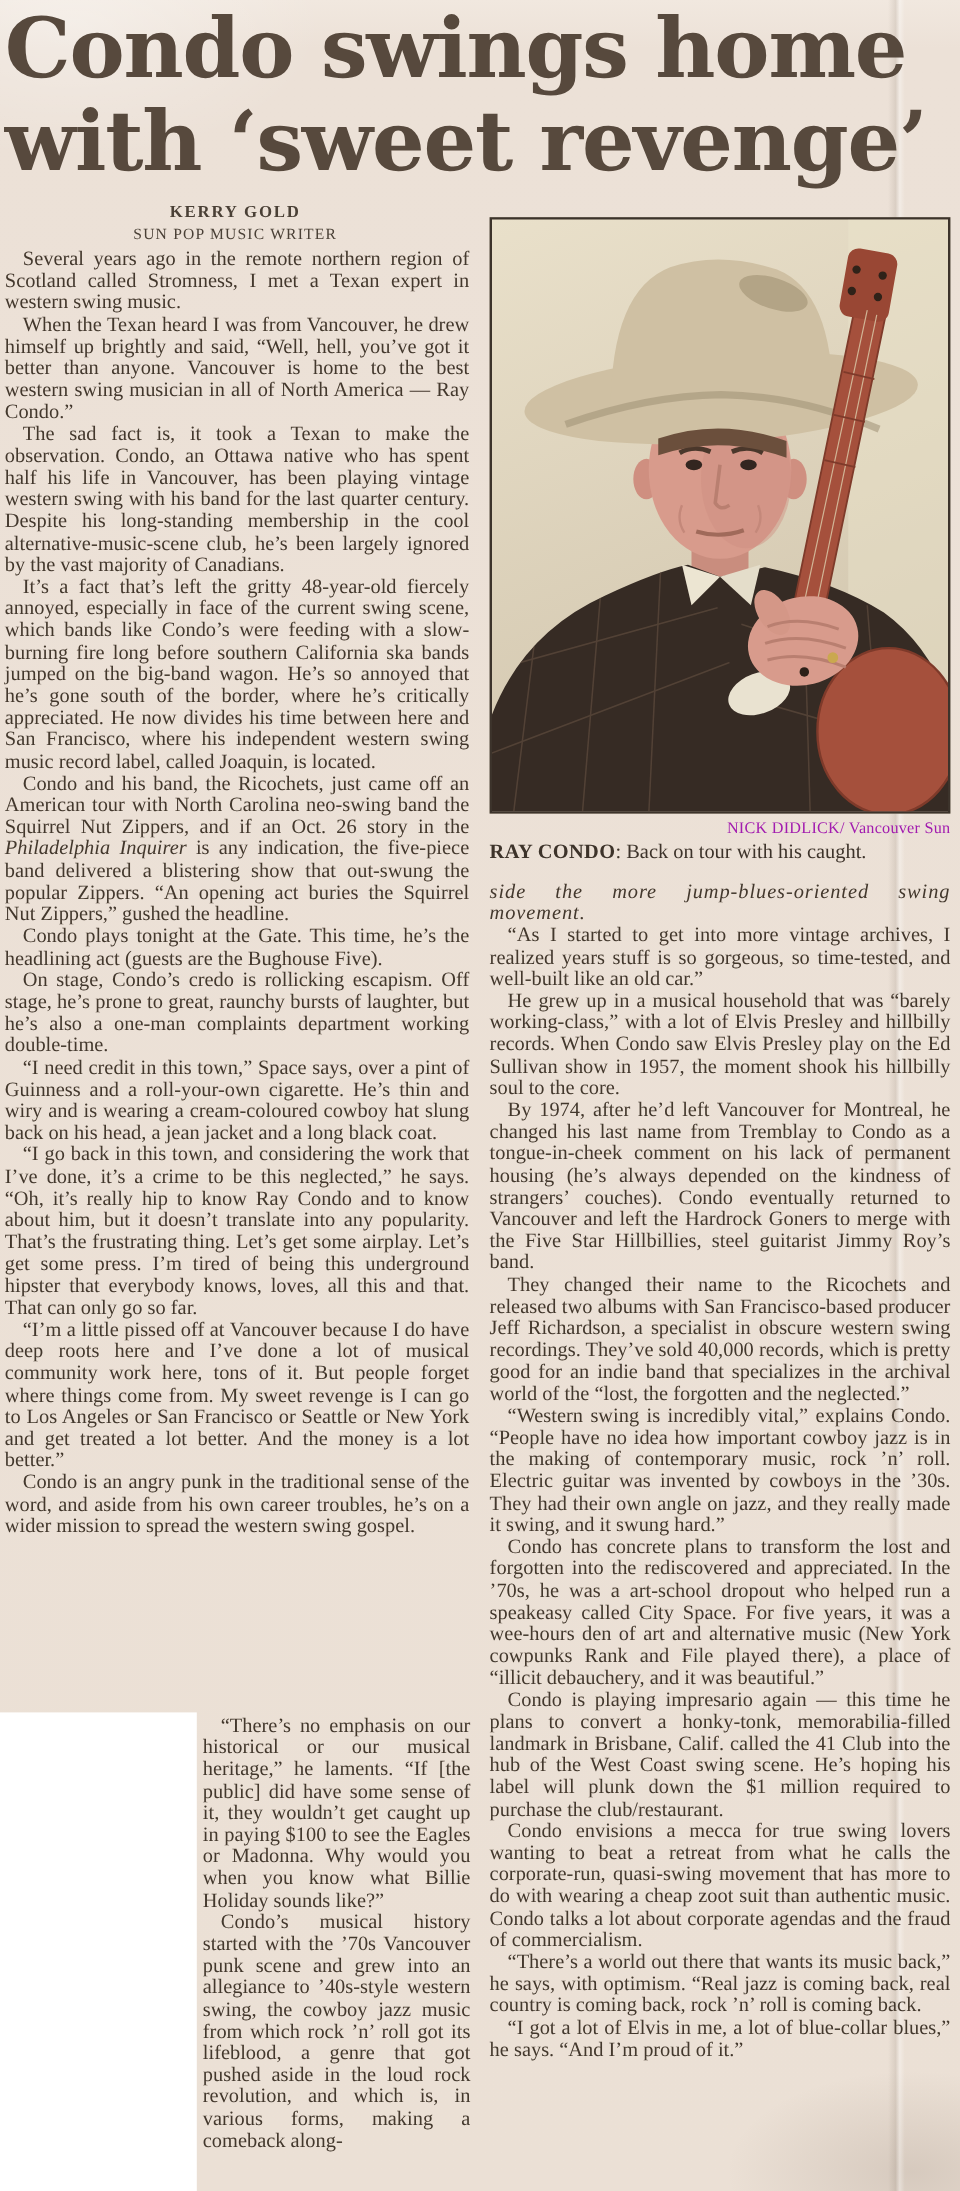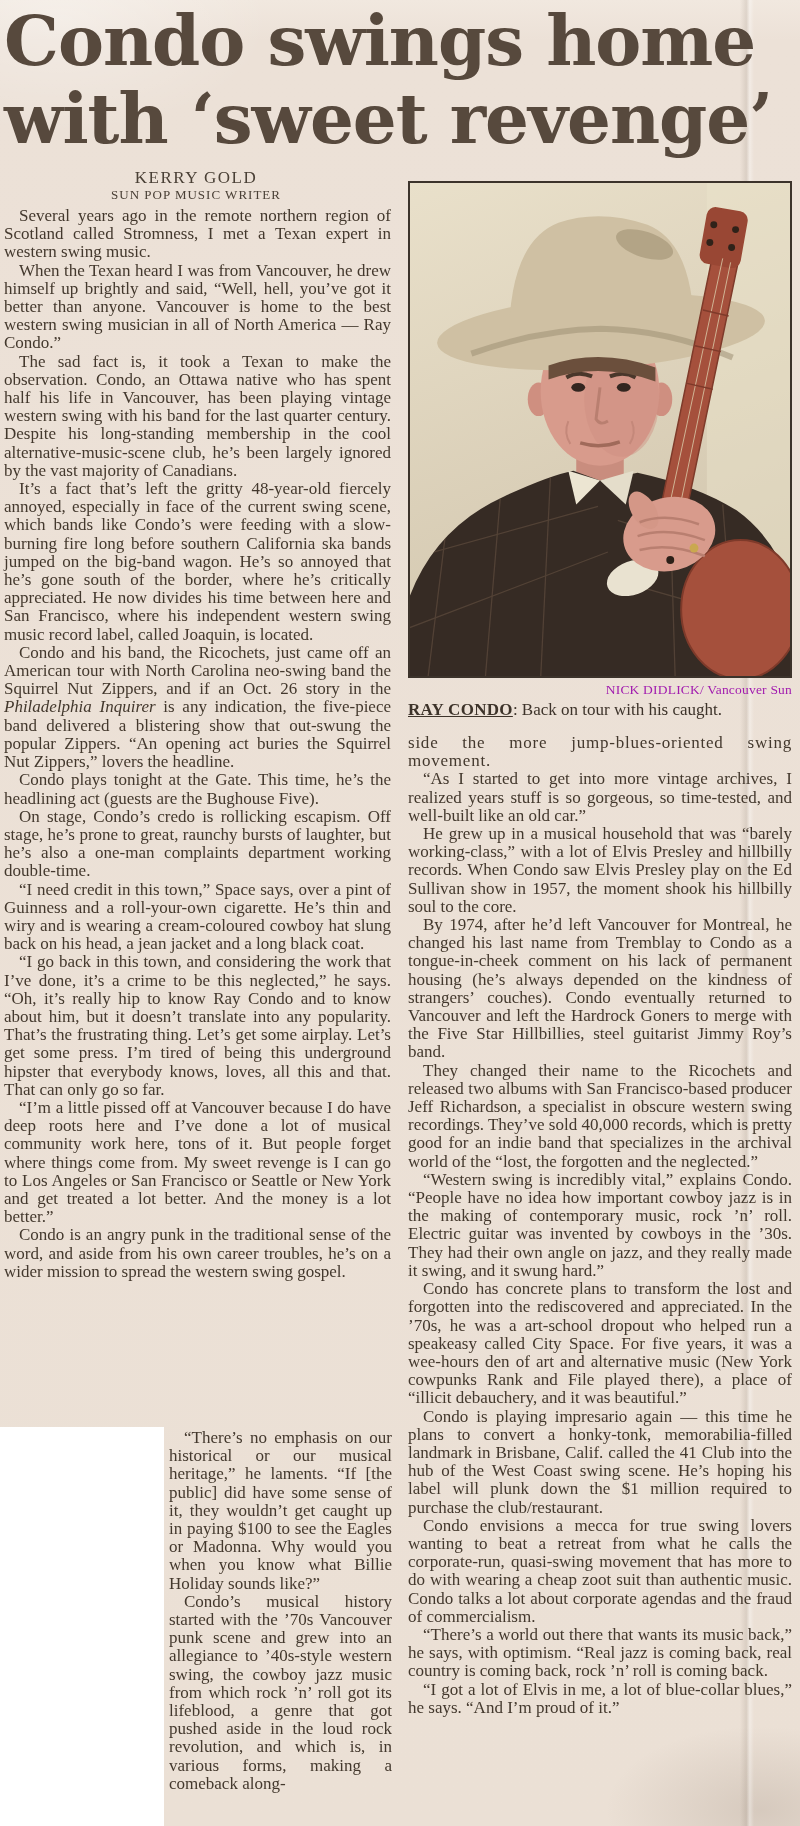--- a/index.html
+++ b/index.html
@@ -22,42 +22,42 @@
   .cutout{
     position:absolute;left:0;top:1427px;width:164px;height:399px;background:#ffffff;
   }
   .headline{
     position:absolute;left:4px;top:2px;width:780px;margin:0;
     font-family:"DejaVu Serif","Liberation Serif",serif;
     font-weight:bold;font-size:69px;line-height:78px;letter-spacing:-1px;
     color:#57493d;
   }
   .byline-block{position:absolute;left:0;top:169px;width:392px;text-align:center;color:#4a4036;}
-  .byline-name{font-size:17px;font-weight:normal;letter-spacing:1.5px;line-height:18px;}
+  .byline-name{font-size:14px;font-weight:bold;letter-spacing:1.5px;line-height:18px;}
   .byline-title{font-size:13px;letter-spacing:1px;line-height:15px;}
   .col p{margin:0;text-indent:15px;text-align:justify;}
   .col{font-size:17px;line-height:18.2px;color:#43382d;}
   .col-left{position:absolute;left:4px;top:207px;width:387px;}
   .inset{position:absolute;left:169px;top:1429px;width:223px;}
   .col-right{position:absolute;left:408px;top:734px;width:384px;}
-  .col p.cont{text-indent:0;letter-spacing:.045em;}
+  .col p.cont{text-indent:0;letter-spacing:.045em;font-style:italic;}
   .photo{
     position:absolute;left:408px;top:181px;width:384px;height:497px;margin:0;
     border:2px solid #3c332b;box-sizing:border-box;background:#ddd2bb;
   }
   .photo svg{display:block;width:100%;height:100%;}
   .credit{
     position:absolute;left:408px;top:682px;width:384px;text-align:right;
     font-size:13.5px;color:#a21caf;letter-spacing:.2px;
   }
   .caption{
     position:absolute;left:408px;top:700px;width:384px;
     font-size:17px;line-height:19px;color:#3d332a;
   }
-  .caption b{letter-spacing:.3px;text-decoration:underline;}
+  .caption b{letter-spacing:.3px;}
   i{font-style:italic;}
 </style>
 </head>
 <body>
 
 <div id="page">
   <div class="paper"></div>
   <div class="crease"></div>
   <div class="cutout"></div>
 
@@ -66,21 +66,21 @@
   <div class="byline-block">
     <div class="byline-name">KERRY GOLD</div>
     <div class="byline-title">SUN POP MUSIC WRITER</div>
   </div>
 
   <div class="col col-left">
     <p>Several years ago in the remote northern region of Scotland called Stromness, I met a Texan expert in western swing music.</p>
     <p>When the Texan heard I was from Vancouver, he drew himself up brightly and said, “Well, hell, you’ve got it better than anyone. Vancouver is home to the best western swing musician in all of North America — Ray Condo.”</p>
     <p>The sad fact is, it took a Texan to make the observation. Condo, an Ottawa native who has spent half his life in Vancouver, has been playing vintage western swing with his band for the last quarter century. Despite his long-standing membership in the cool alternative-music-scene club, he’s been largely ignored by the vast majority of Canadians.</p>
     <p>It’s a fact that’s left the gritty 48-year-old fiercely annoyed, especially in face of the current swing scene, which bands like Condo’s were feeding with a slow-burning fire long before southern California ska bands jumped on the big-band wagon. He’s so annoyed that he’s gone south of the border, where he’s critically appreciated. He now divides his time between here and San Francisco, where his independent western swing music record label, called Joaquin, is located.</p>
-    <p><span>Condo and his band, the Ricochets, just came off an American tour with North Carolina neo-swing band the Squirrel Nut Zippers, and if an Oct. 26 story in the </span><i>Philadelphia Inquirer</i><span> is any indication, the five-piece band delivered a blistering show that out-swung the popular Zippers. “An opening act buries the Squirrel Nut Zippers,” lovers the headline.</span></p>
+    <p><span>Condo and his band, the Ricochets, just came off an American tour with North Carolina neo-swing band the Squirrel Nut Zippers, and if an Oct. 26 story in the </span><i>Philadelphia Inquirer</i><span> is any indication, the five-piece band delivered a blistering show that out-swung the popular Zippers. “An opening act buries the Squirrel Nut Zippers,” gushed the headline.</span></p>
     <p>Condo plays tonight at the Gate. This time, he’s the headlining act (guests are the Bughouse Five).</p>
     <p>On stage, Condo’s credo is rollicking escapism. Off stage, he’s prone to great, raunchy bursts of laughter, but he’s also a one-man complaints department working double-time.</p>
     <p>“I need credit in this town,” Space says, over a pint of Guinness and a roll-your-own cigarette. He’s thin and wiry and is wearing a cream-coloured cowboy hat slung back on his head, a jean jacket and a long black coat.</p>
     <p>“I go back in this town, and considering the work that I’ve done, it’s a crime to be this neglected,” he says. “Oh, it’s really hip to know Ray Condo and to know about him, but it doesn’t translate into any popularity. That’s the frustrating thing. Let’s get some airplay. Let’s get some press. I’m tired of being this underground hipster that everybody knows, loves, all this and that. That can only go so far.</p>
     <p>“I’m a little pissed off at Vancouver because I do have deep roots here and I’ve done a lot of musical community work here, tons of it. But people forget where things come from. My sweet revenge is I can go to Los Angeles or San Francisco or Seattle or New York and get treated a lot better. And the money is a lot better.”</p>
     <p>Condo is an angry punk in the traditional sense of the word, and aside from his own career troubles, he’s on a wider mission to spread the western swing gospel.</p>
   </div>
 
   <figure class="photo">
     <svg viewBox="0 0 384 497" preserveAspectRatio="none">

